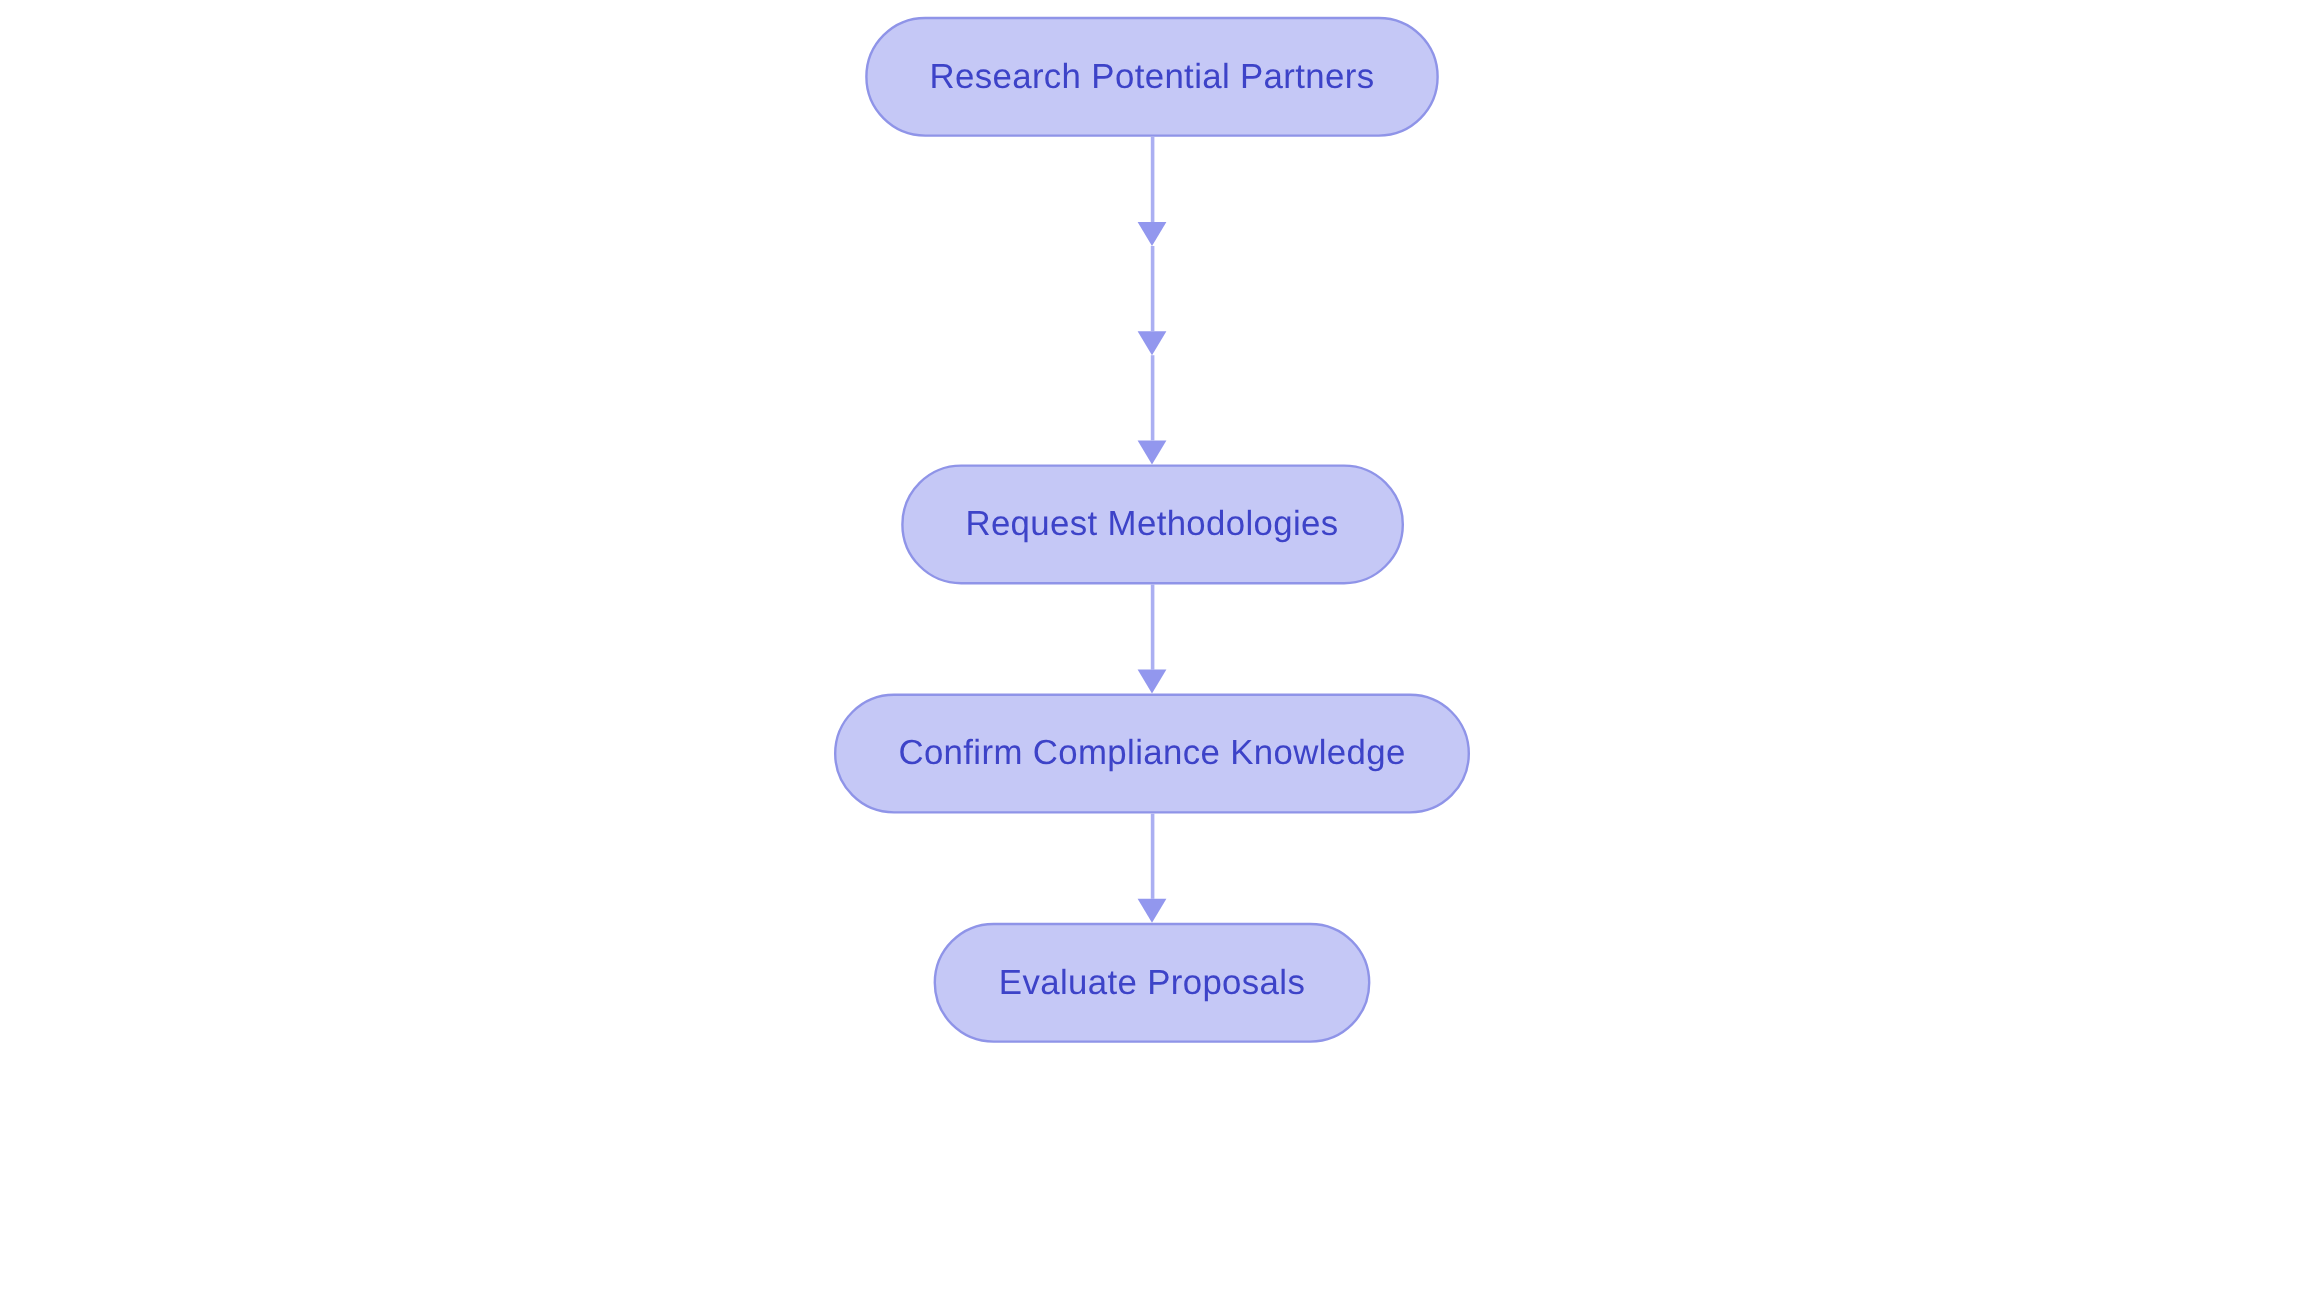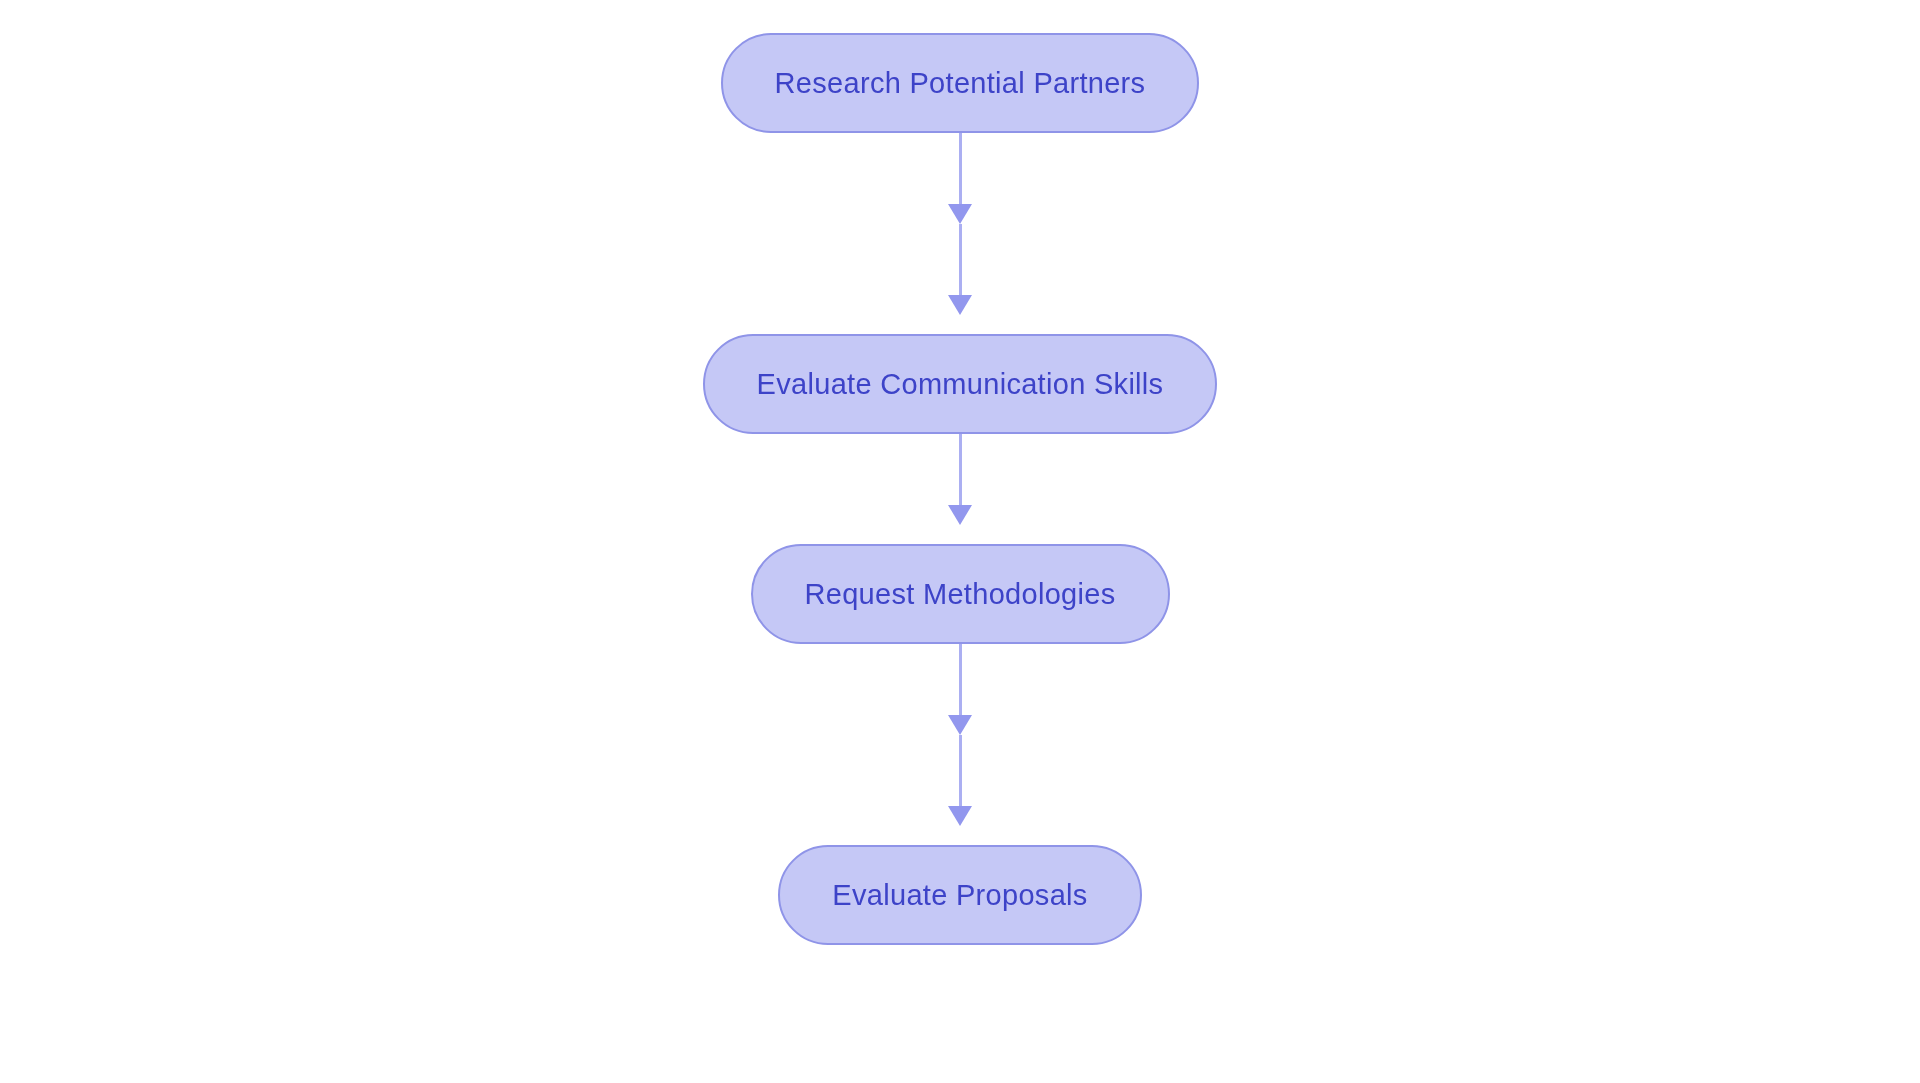--- a/index.html
+++ b/index.html
@@ -33,21 +33,20 @@
     border: 2px solid var(--node-border, #8f94e8);
     color: var(--node-text, #3d43c8);
     font-size: 29px;
     font-weight: 500;
     letter-spacing: 0.3px;
     display: flex;
     align-items: center;
     justify-content: center;
     white-space: nowrap;
     flex: 0 0 auto;
-    margin-top: 19px;
   }
   .connector {
     height: 91px;
     flex: 0 0 auto;
     display: flex;
     flex-direction: column;
     align-items: center;
     justify-content: flex-start;
   }
   .connector .arrow-line {
@@ -77,38 +76,38 @@
     <div class="arrow-line"></div>
     <div class="arrow-head"></div>
   </div>
 
 
   <div class="connector">
     <div class="arrow-line"></div>
     <div class="arrow-head"></div>
   </div>
 
-  <div class="flow-node">
-    <span>Evaluate Communication Skills</span>
-  </div>
 
   <div class="connector">
     <div class="arrow-line"></div>
     <div class="arrow-head"></div>
   </div>
 
   <div class="flow-node">
     <span>Request Methodologies</span>
   </div>
 
   <div class="connector">
     <div class="arrow-line"></div>
     <div class="arrow-head"></div>
   </div>
 
+  <div class="flow-node">
+    <span>Confirm Compliance Knowledge</span>
+  </div>
 
   <div class="connector">
     <div class="arrow-line"></div>
     <div class="arrow-head"></div>
   </div>
 
   <div class="flow-node">
     <span>Evaluate Proposals</span>
   </div>
 

